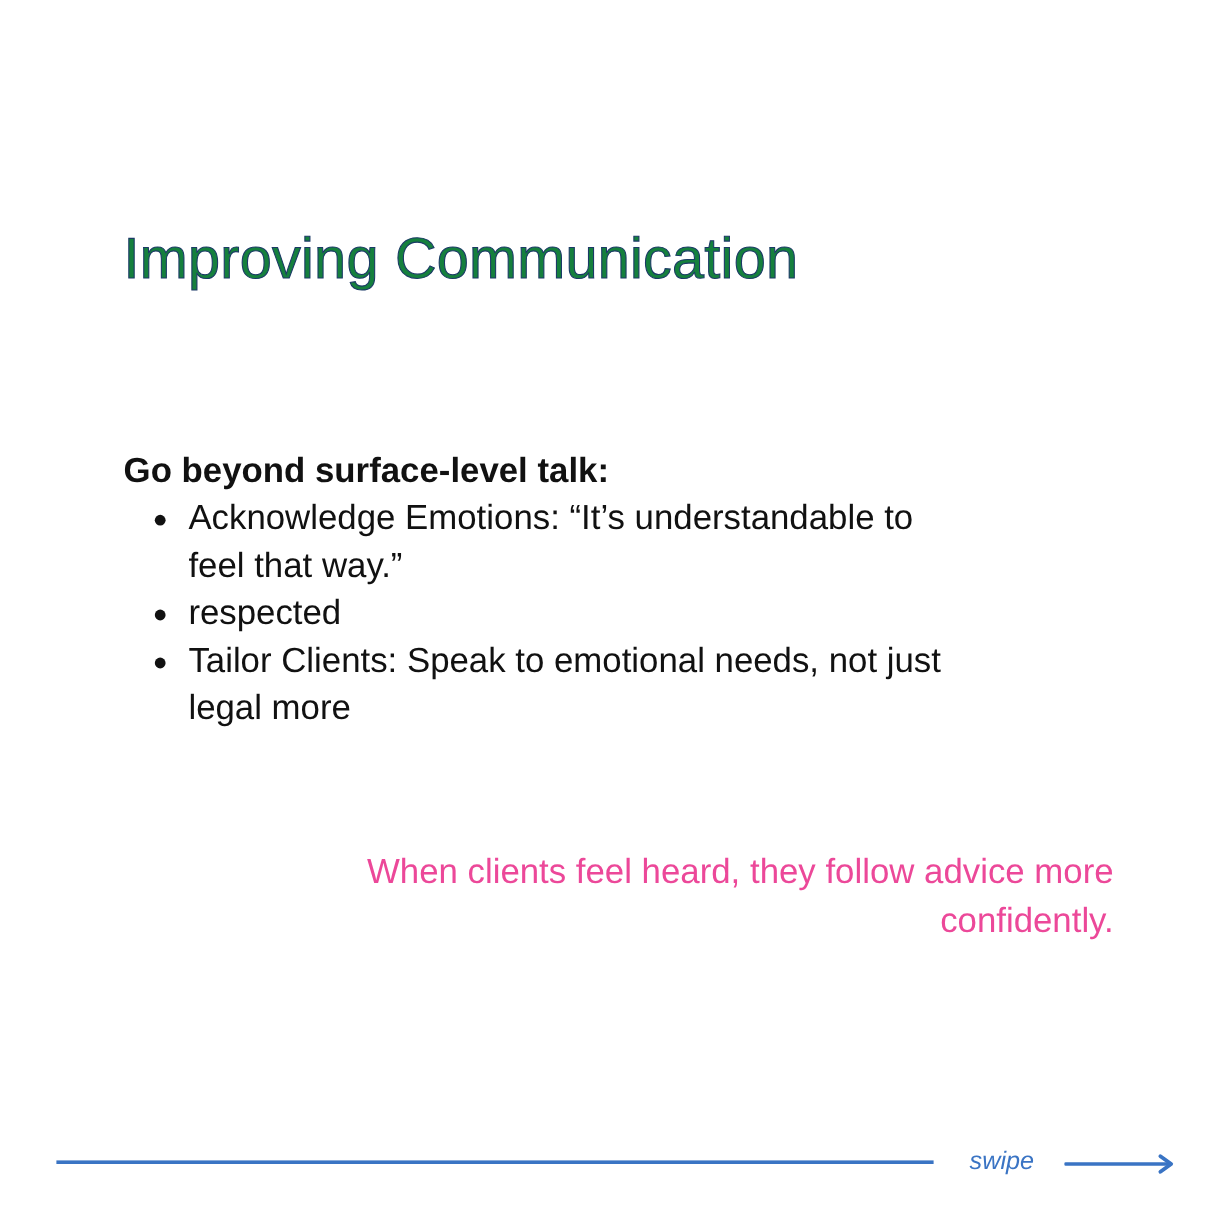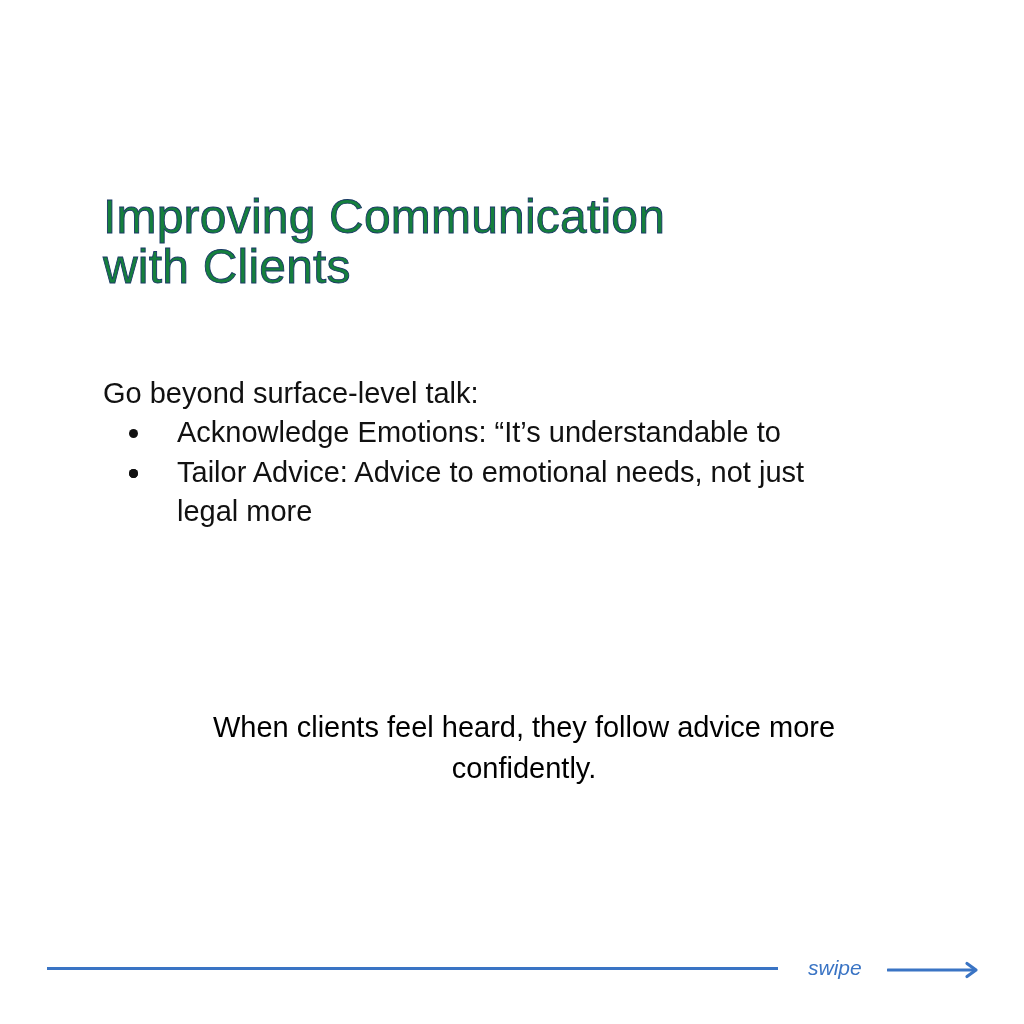--- a/index.html
+++ b/index.html
@@ -29,21 +29,21 @@
       -webkit-text-stroke: 0.9px #1b3966;
     }
     .title span { display: block; }
     .intro {
       position: absolute;
       left: 103px;
       top: 374px;
       margin: 0;
       font-size: 29px;
       line-height: 39px;
-      font-weight: 400;
+      font-weight: 700;
       color: #111111;
     }
     .bullets {
       position: absolute;
       left: 157px;
       top: 413px;
       width: 770px;
       margin: 0;
       padding: 0;
       list-style: none;
@@ -56,31 +56,31 @@
     }
     .bullets li .dot {
       position: absolute;
       left: -28px;
       top: 16px;
       width: 9px;
       height: 9px;
       border-radius: 50%;
       background: #111111;
     }
-    .bullets li .line { display: block; margin-left: 20px; }
+    .bullets li .line { display: block; }
     .conclusion {
       position: absolute;
       left: 120px;
       top: 707px;
       width: 808px;
       margin: 0;
-      text-align: center;
+      text-align: right;
       font-size: 29px;
       line-height: 41px;
-      color: #000000;
+      color: #ec4899;
     }
     .conclusion span { display: block; }
     .footer-line {
       position: absolute;
       left: 47px;
       top: 967px;
       width: 731px;
       height: 3px;
       background: #3a74c4;
     }
@@ -99,36 +99,37 @@
       top: 961px;
       width: 93px;
       height: 18px;
     }
   </style>
 </head>
 <body>
 
 <h1 class="title">
   <span>Improving Communication</span>
-  <span>with Clients</span>
 </h1>
 
 <p class="intro">Go beyond surface-level talk:</p>
 
 <ul class="bullets">
   <li>
     <span class="dot"></span>
     <span class="line">Acknowledge Emotions: “It’s understandable to</span>
+    <span class="line">feel that way.”</span>
   </li>
   <li>
     <span class="dot"></span>
+    <span class="line">respected</span>
   </li>
   <li>
     <span class="dot"></span>
-    <span class="line">Tailor Advice: Advice to emotional needs, not just</span>
+    <span class="line">Tailor Clients: Speak to emotional needs, not just</span>
     <span class="line">legal more</span>
   </li>
 </ul>
 
 <p class="conclusion">
   <span>When clients feel heard, they follow advice more</span>
   <span>confidently.</span>
 </p>
 
 <div class="footer-line"></div>

